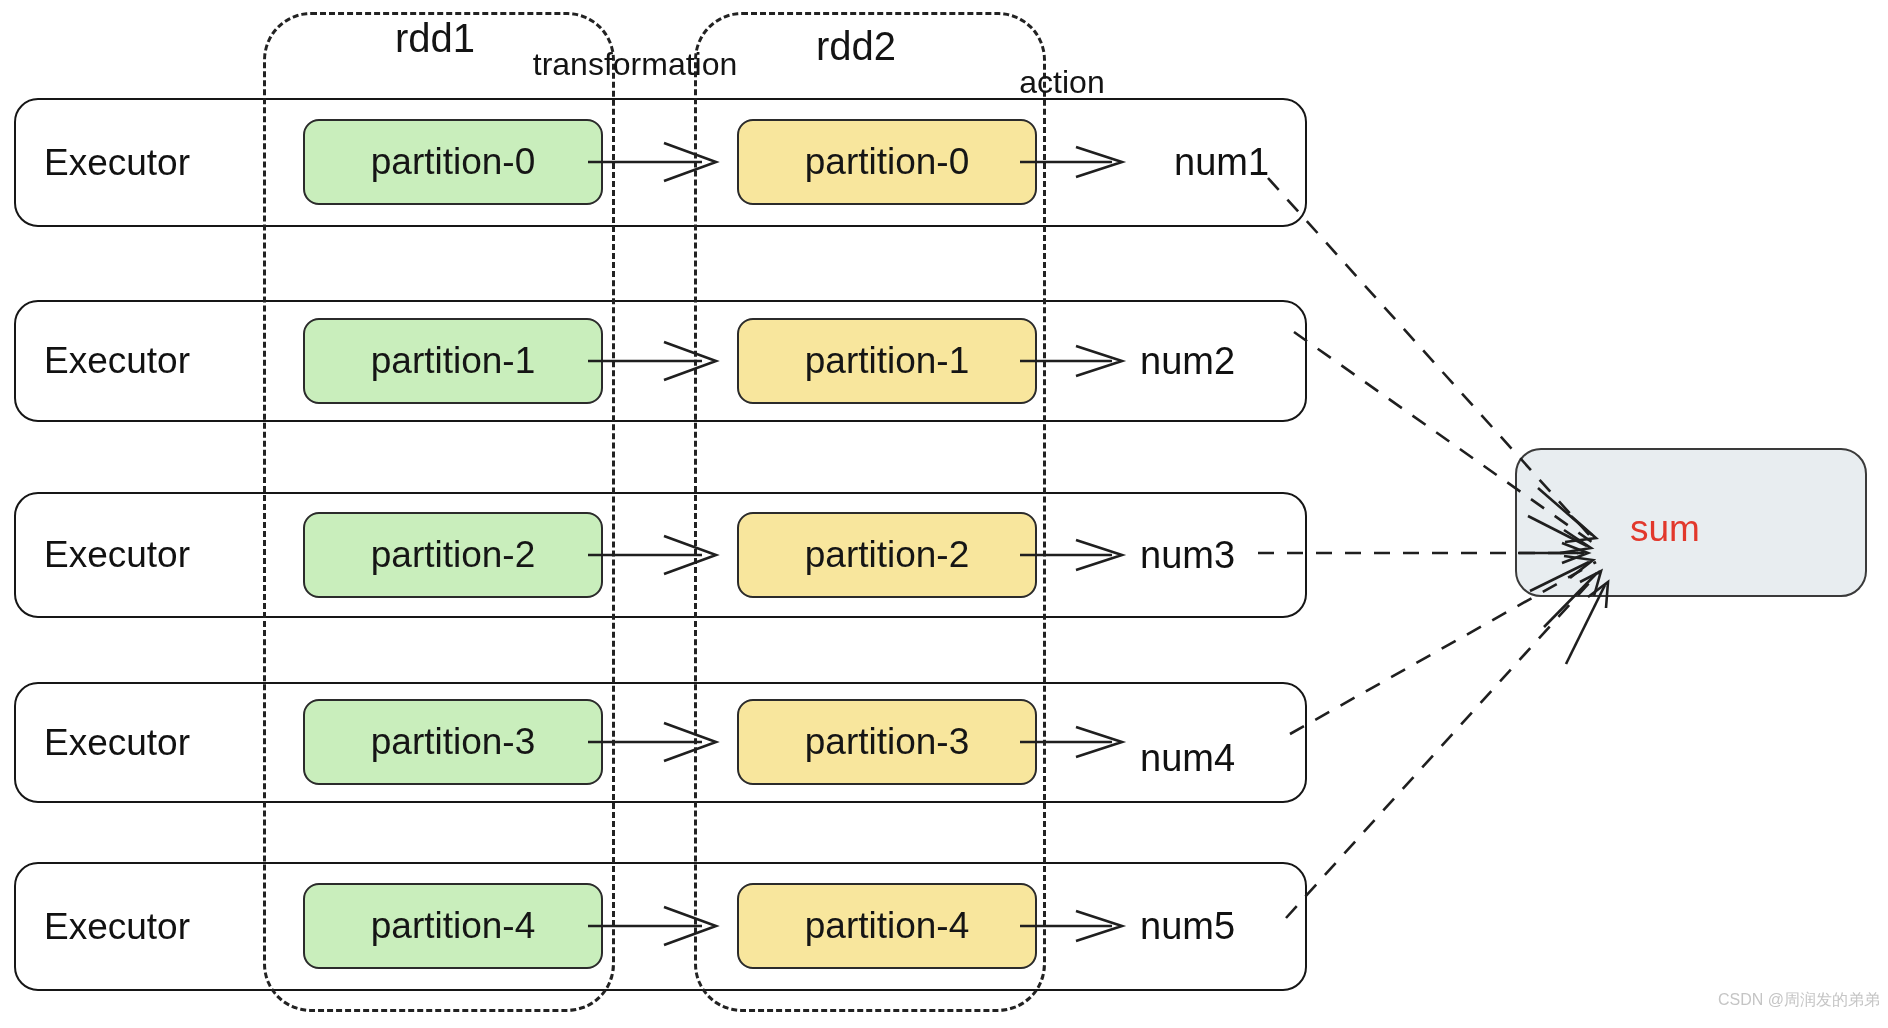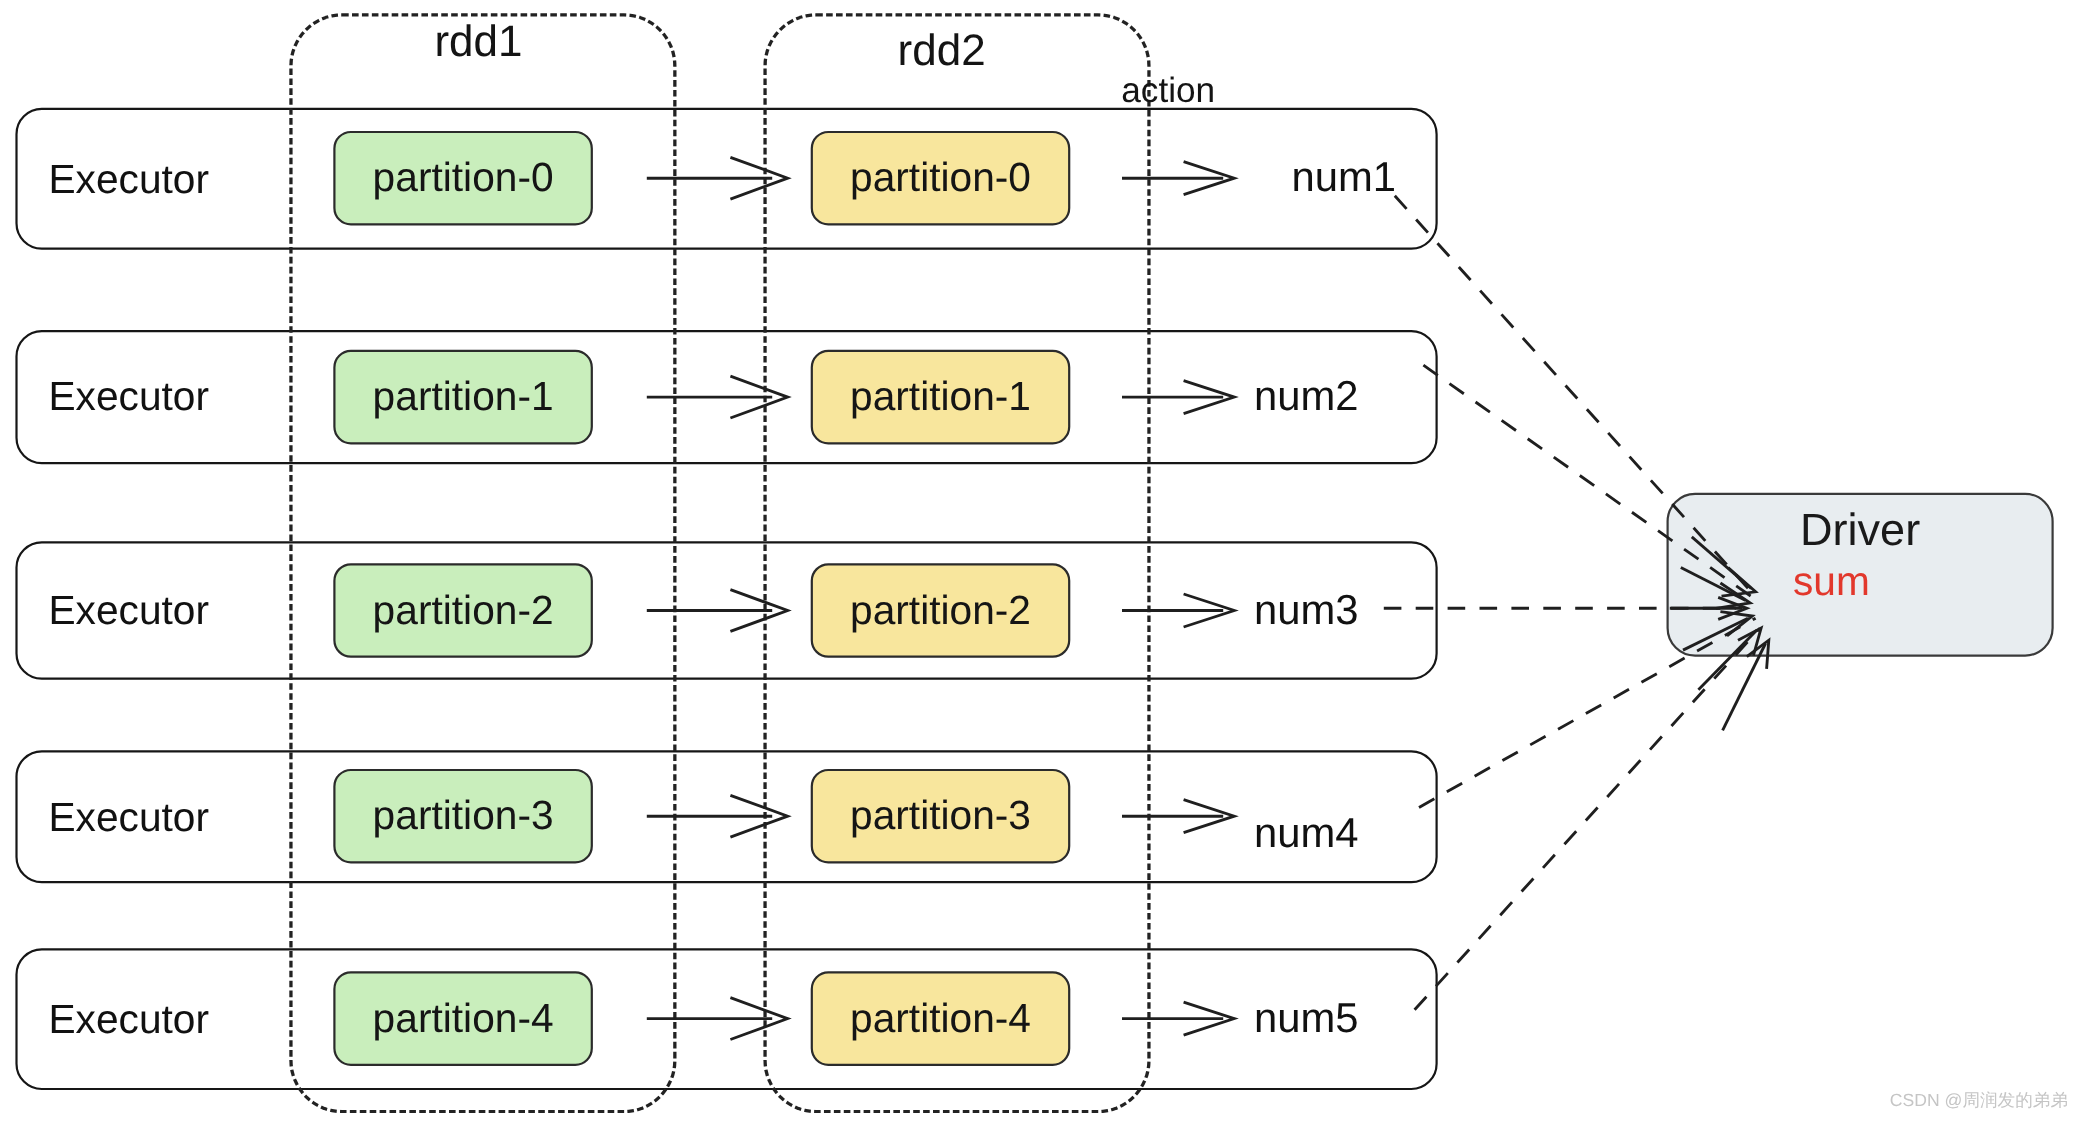--- a/index.html
+++ b/index.html
@@ -13,21 +13,21 @@
   }
   .executor-row{
     position:absolute;left:14px;width:1293px;background:#ffffff;
     border:2.5px solid #161616;border-radius:24px;box-sizing:border-box;
   }
   .executor-label{
     position:absolute;left:28px;top:50%;transform:translateY(-50%);
     font-size:37px;color:#111;white-space:nowrap;text-align:right;
   }
   .partition{
-    position:absolute;width:236px;height:86px;box-sizing:border-box;
+    position:absolute;width:300px;height:86px;box-sizing:border-box;
     border:2.5px solid #2b2b2b;border-radius:16px;
     display:flex;align-items:center;justify-content:center;
     font-size:37px;color:#151515;white-space:nowrap;
   }
   .partition.green{background:var(--green);}
   .partition.yellow{background:var(--yellow);}
   .result-label{
     position:absolute;left:1140px;font-size:38px;color:#111;
     height:48px;line-height:48px;white-space:nowrap;
   }
@@ -111,25 +111,25 @@
       <span>partition-4</span>
     </div>
 
   <span class="result-label" style="top:138px;margin-left:34px;">num1</span>
   <span class="result-label" style="top:337px;">num2</span>
   <span class="result-label" style="top:531px;">num3</span>
   <span class="result-label" style="top:718px;margin-top:16px;">num4</span>
   <span class="result-label" style="top:902px;">num5</span>
 
   <div class="top-label" style="left:385px;top:16px;width:100px;font-size:40px;">rdd1</div>
+  <div class="top-label" style="left:520px;top:46px;width:230px;font-size:32px;">transformation</div>
   <div class="top-label" style="left:806px;top:24px;width:100px;font-size:40px;">rdd2</div>
   <div class="top-label" style="left:1014px;top:64px;width:96px;font-size:32px;">action</div>
 
   <div class="driver-box"></div>
-  <div class="driver-title">Driver</div>
   <span class="sum-label">sum</span>
 
   <svg class="connector-layer" width="1888" height="1028" viewBox="0 0 1888 1028">
 
     <g>
       <line class="solid" x1="588" y1="162" x2="702" y2="162"></line>
         <polyline class="chevron" points="664,143 716,162 664,181"></polyline>
       <line class="solid" x1="588" y1="361" x2="702" y2="361"></line>
         <polyline class="chevron" points="664,342 716,361 664,380"></polyline>
       <line class="solid" x1="588" y1="555" x2="702" y2="555"></line>

